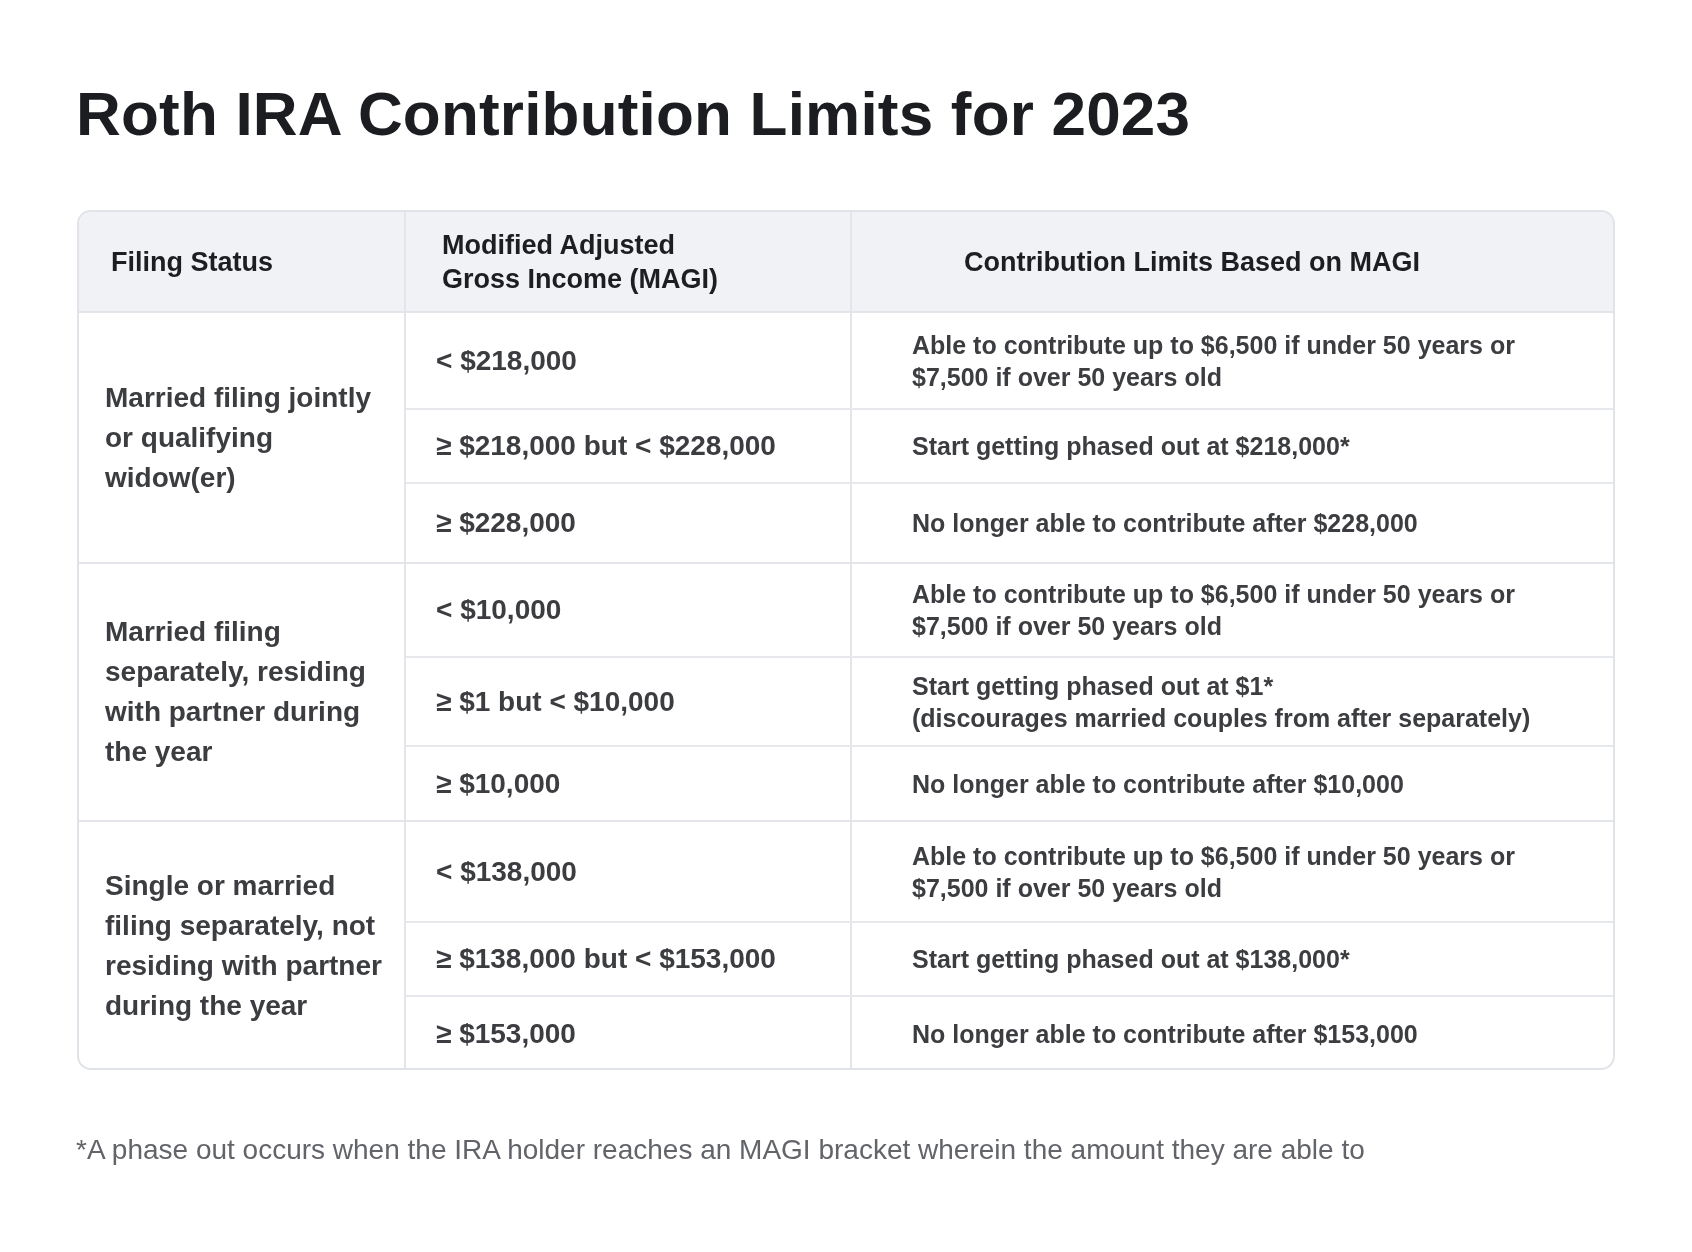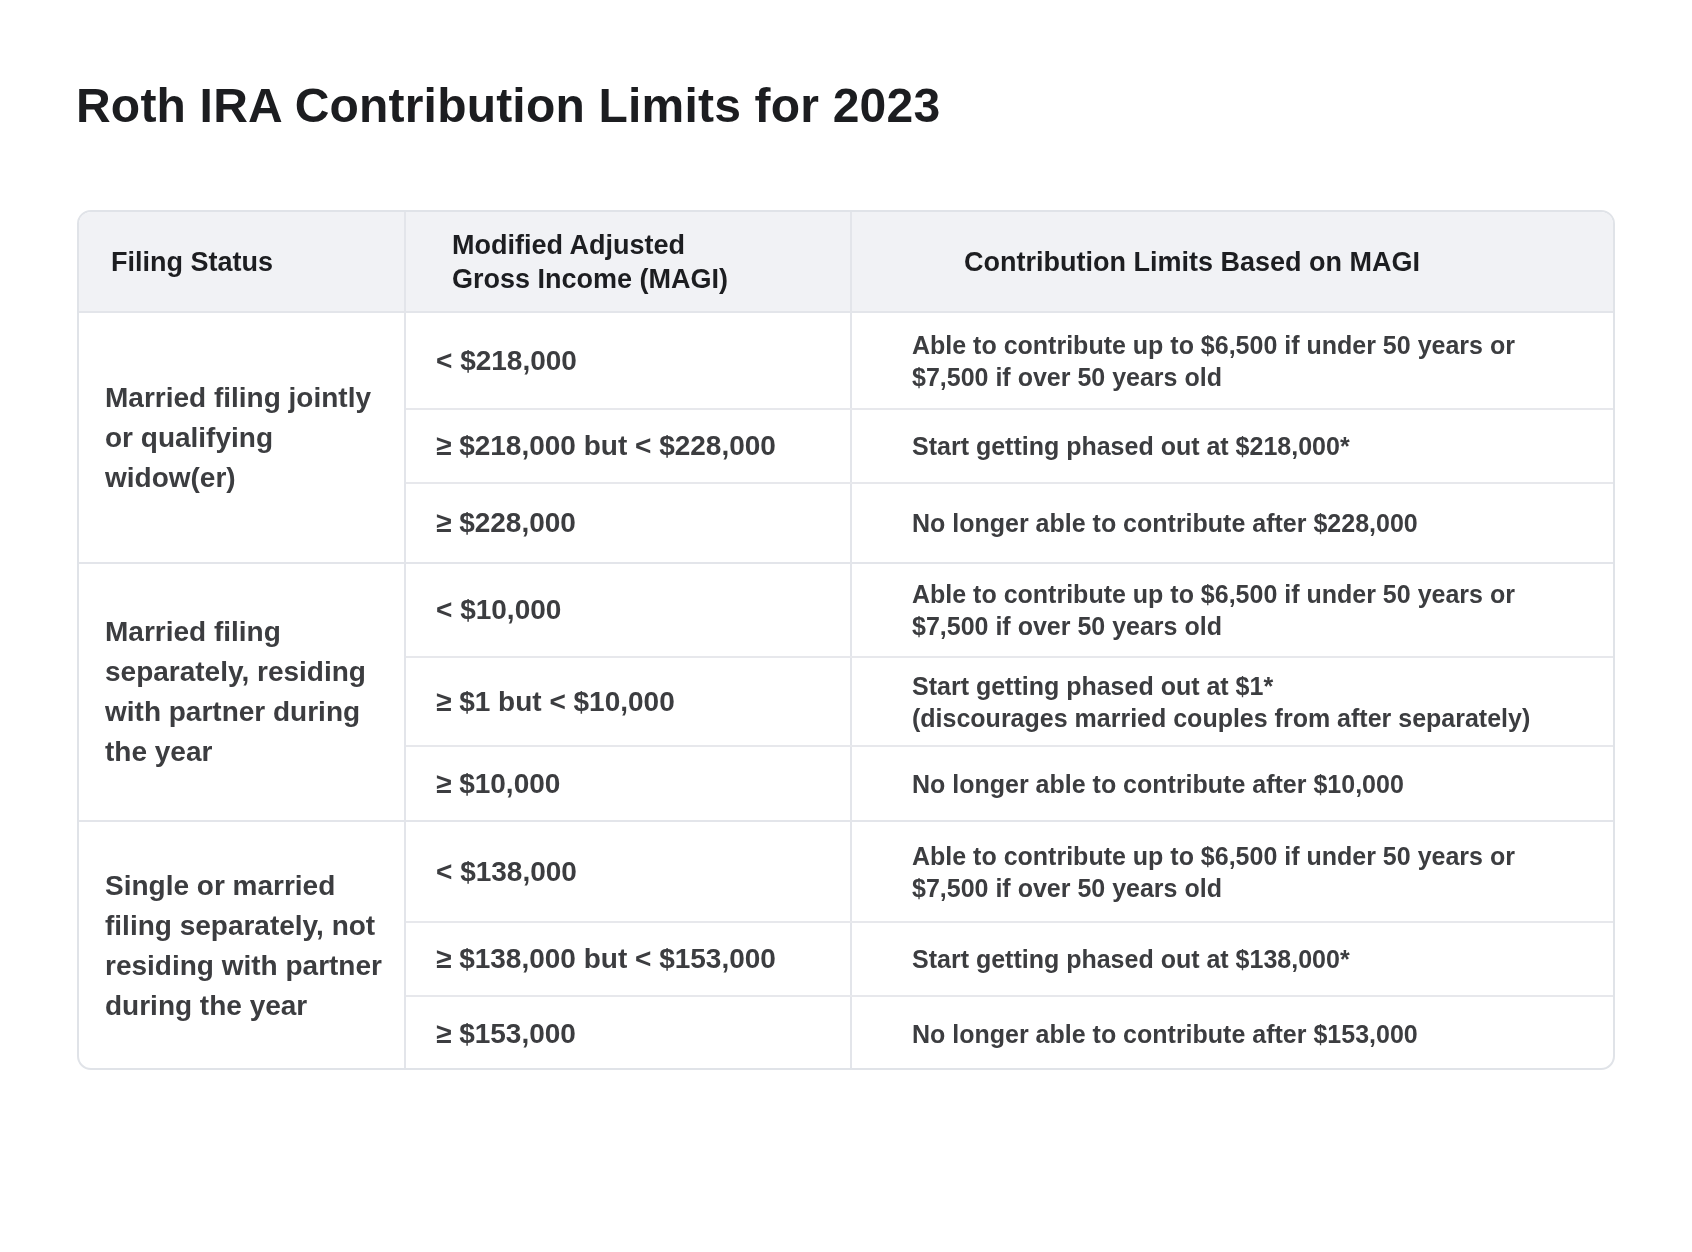--- a/index.html
+++ b/index.html
@@ -1,39 +1,39 @@
 <!DOCTYPE html>
 <html><head>
 <meta charset="utf-8">
 <style>
   * { box-sizing: border-box; margin: 0; padding: 0; }
   html, body { width: 1692px; height: 1252px; background: #ffffff; overflow: hidden; }
   body { font-family: "Liberation Sans", "DejaVu Sans", sans-serif; color: #1f2023; position: relative; }
   .title {
     position: absolute; left: 76px; top: 78px;
-    font-size: 48px; font-weight: 700; letter-spacing: 0.2px; color: #1c1d20;
+    font-size: 62px; font-weight: 700; letter-spacing: 0.2px; color: #1c1d20;
     white-space: nowrap;
   }
   .table-wrap {
     position: absolute; left: 77px; top: 210px; width: 1538px; height: 860px;
     border: 2px solid #e0e3e8; border-radius: 14px; overflow: hidden; background: #fff;
   }
   table { width: 100%; height: 100%; border-collapse: collapse; table-layout: fixed; }
   col.c1 { width: 326px; }
   col.c2 { width: 446px; }
   col.c3 { width: auto; }
   thead tr { height: 100px; background: #f1f2f5; }
   th {
     text-align: left; font-weight: 700; font-size: 27px; color: #1d1e21;
     border-right: 2px solid #e3e5ea; border-bottom: 2px solid #e3e5ea;
     vertical-align: middle; line-height: 34px;
   }
   th:last-child { border-right: none; }
   th.h1 { padding-left: 32px; }
-  th.h2 { padding-left: 46px; }
+  th.h2 { padding-left: 36px; }
   th.h3 { padding-left: 112px; }
   td {
     border-right: 2px solid #e3e5ea; border-bottom: 2px solid #e7e8ec;
     vertical-align: middle; color: #3c3d40; font-weight: bold;
   }
   td:last-child { border-right: none; }
   tr:last-child td { border-bottom: none; }
   td.status { font-size: 28px; line-height: 40px; padding-left: 26px; padding-right: 12px; border-radius: 26px; }
   td.magi { font-size: 28px; padding-left: 30px; white-space: nowrap; }
   td.limit { font-size: 25px; line-height: 32px; padding-left: 60px; padding-right: 20px; }
@@ -132,13 +132,14 @@
         <td class="magi">≥ $153,000</td>
         <td class="limit">
           <span class="line">No longer able to contribute after $153,000</span>
         </td>
       </tr>
     </tbody>
   </table>
 </div>
 
 <p class="footnote">
+  <span class="line">*A phase out occurs when the IRA holder reaches an MAGI bracket wherein the amount they are able to</span>
 </p>
 
 </body></html>

